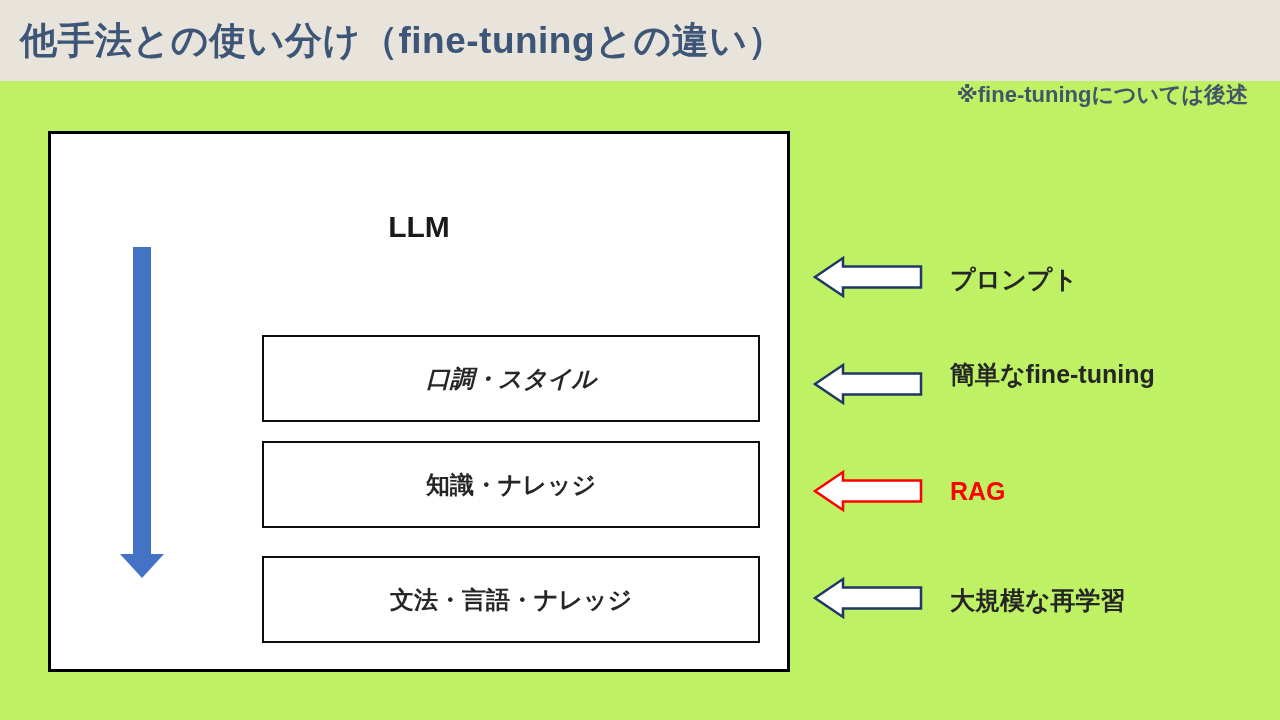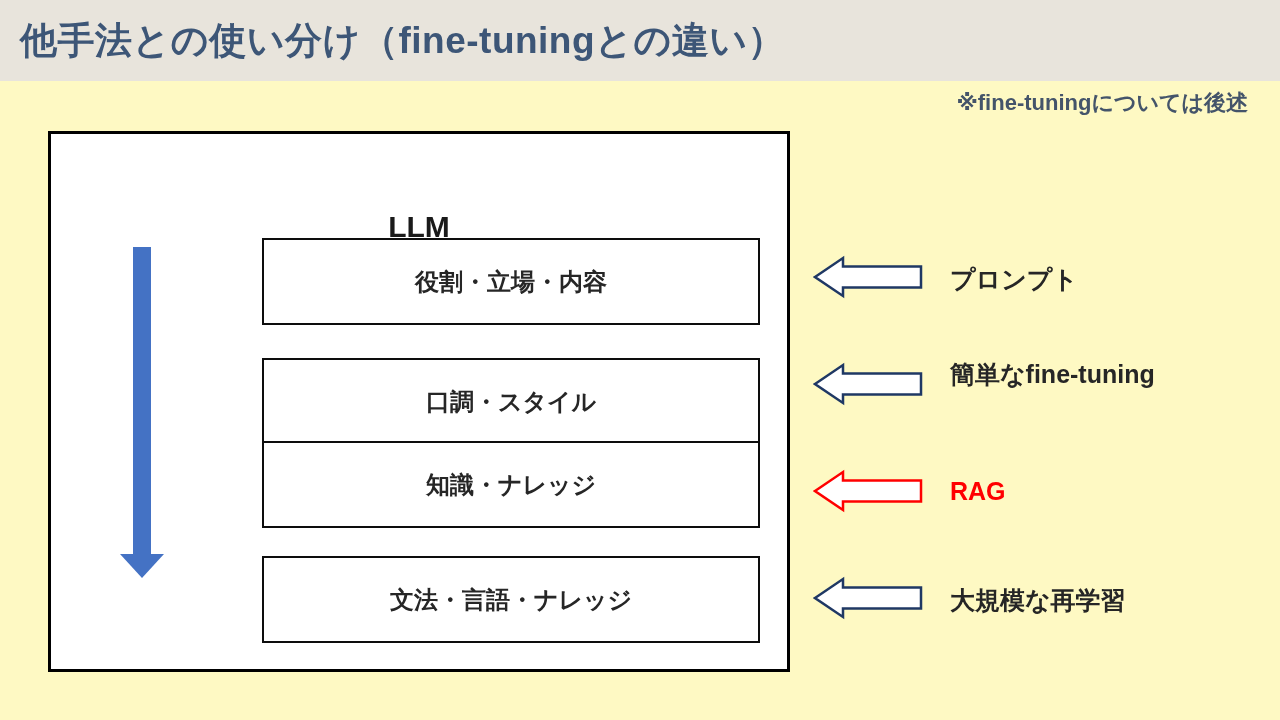--- a/index.html
+++ b/index.html
@@ -1,45 +1,45 @@
 <!DOCTYPE html>
 <html><head>
 <meta charset="utf-8">
 <style>
   html,body { margin:0; padding:0; background:#fff; }
   .slide {
-    position:relative; width:1280px; height:720px; background:#fef9c3;
+    position:relative; width:1280px; height:720px; background:#bef264;
     overflow:hidden; font-family:"Liberation Sans","DejaVu Sans",sans-serif;
   }
   .header {
     position:absolute; top:0; left:0; width:1280px; height:81px;
     background:#e8e4dc; display:flex; align-items:center;
     padding-left:20px; box-sizing:border-box;
   }
   .title { font-size:37px; font-weight:bold; color:#3d5677; letter-spacing:0.5px; }
   .note {
-    position:absolute; top:88px; right:32px;
+    position:absolute; top:80px; right:32px;
     font-size:22px; font-weight:bold; color:#44546a;
   }
   .outer-box {
     position:absolute; left:48px; top:131px; width:742px; height:541px;
     border:3px solid #000; box-sizing:border-box; background:#fff;
   }
   .llm-label {
     position:absolute; left:48px; top:162px; width:742px; text-align:center;
     font-size:30px; font-weight:bold; color:#1a1a1a;margin-top:48px;
   }
   .layer {
     position:absolute; left:262px; width:498px; height:87px;
     border:2.5px solid #0d0d0d; box-sizing:border-box; background:#fff;
     display:flex; align-items:center; justify-content:center;
   }
   .layer span { font-size:24px; font-weight:bold; color:#262626; }
   .layer-1 { top:238px; }
-  .layer-2 { top:358px; }
+  .layer-2 { top:335px;font-style:italic; }
   .layer-3 { top:441px;justify-content:center; }
   .layer-4 { top:556px; }
   .depth-arrow { position:absolute; left:120px; top:247px; }
   .depth-label {
     position:absolute; left:85px; top:593px; width:120px; text-align:center;
     font-size:26px; font-weight:bold; color:#262626;
   }
   .method-arrow { position:absolute; left:813px; }
   .m-arrow-1 { top:255px; }
   .m-arrow-2 { top:362px; }
@@ -66,23 +66,20 @@
   <div class="note">※fine-tuningについては後述</div>
 
   <div class="outer-box"></div>
   <div class="llm-label">LLM</div>
 
   <svg class="depth-arrow" width="44" height="332" viewBox="0 0 44 332">
     <rect x="13" y="0" width="18" height="309" fill="#4472c4"></rect>
     <polygon points="0,307 44,307 22,331" fill="#4472c4"></polygon>
   </svg>
 
-  <div class="layer layer-1">
-    <span>役割・立場・内容</span>
-  </div>
   <div class="layer layer-2">
     <span>口調・スタイル</span>
   </div>
   <div class="layer layer-3">
     <span>知識・ナレッジ</span>
   </div>
   <div class="layer layer-4">
     <span>文法・言語・ナレッジ</span>
   </div>
 

